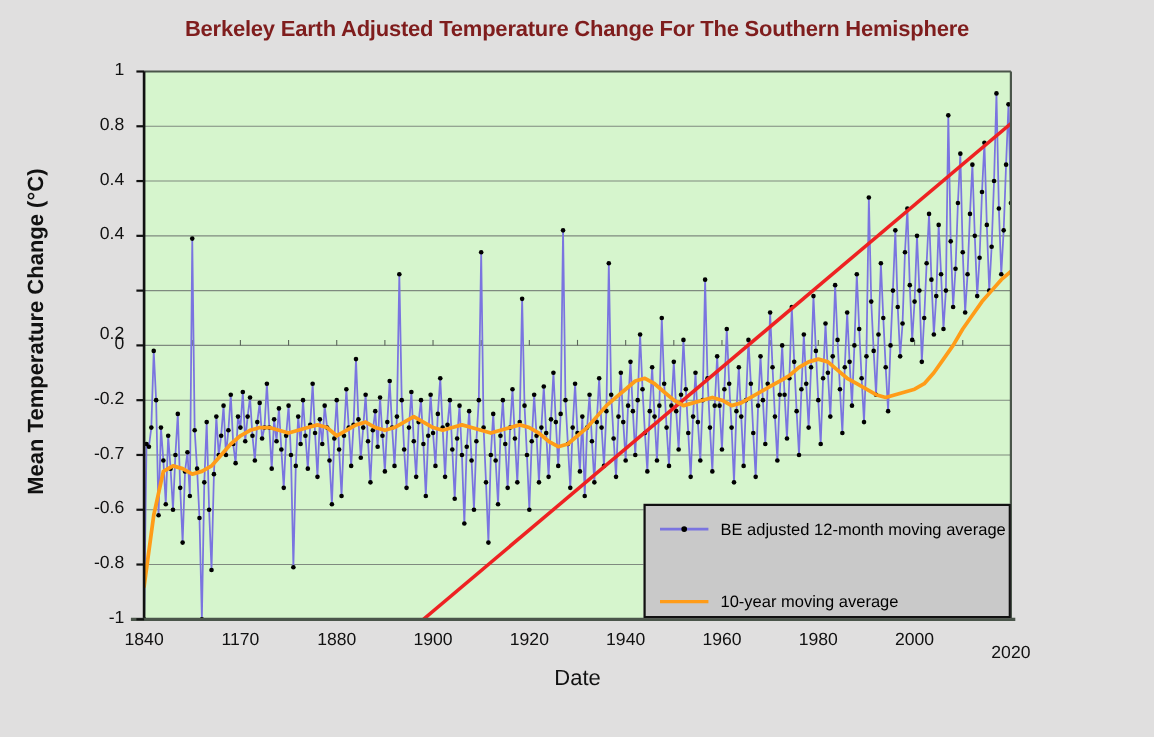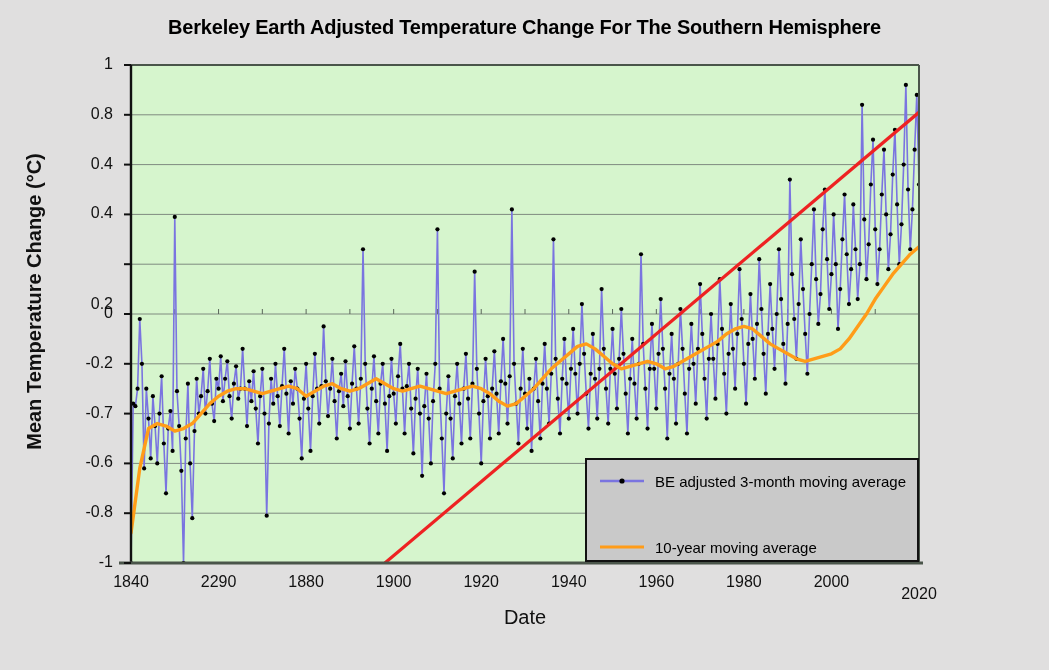--- a/index.html
+++ b/index.html
@@ -21,21 +21,21 @@
     height: 670px;
   }
   .chart-title {
     position: absolute;
     left: 0;
     top: 16px;
     width: 1049px;
     text-align: center;
     font-size: 20px;
     font-weight: bold;
-    color: #000000;
+    color: #7f1d1d;
     letter-spacing: -0.2px;
   }
   .y-axis-title {
     position: absolute;
     left: -176px;
     top: 290px;
     width: 420px;
     text-align: center;
     font-size: 20px;
     font-weight: bold;
@@ -544,40 +544,40 @@
       <div class="tick-label y-tick-label" style="left: 53px; top: 353.8px;">-0.2</div>
       <div class="tick-label y-tick-label" style="left: 53px; top: 304px;">0</div>
       <div class="tick-label y-tick-label" style="left: 53px; top: 254.2px; margin-top: 41px;">0.2</div>
       <div class="tick-label y-tick-label" style="left: 53px; top: 204.4px;">0.4</div>
       <div class="tick-label y-tick-label" style="left: 53px; top: 154.6px;">0.4</div>
       <div class="tick-label y-tick-label" style="left: 53px; top: 104.8px;">0.8</div>
       <div class="tick-label y-tick-label" style="left: 53px; top: 55px;">1</div>
     </div>
   <div id="x-ticks">
       <div class="tick-label x-tick-label" style="left: 96px; top: 573px;">1840</div>
-      <div class="tick-label x-tick-label" style="left: 183.556px; top: 573px;">2290</div>
+      <div class="tick-label x-tick-label" style="left: 183.556px; top: 573px;">1170</div>
       <div class="tick-label x-tick-label" style="left: 271.111px; top: 573px;">1880</div>
       <div class="tick-label x-tick-label" style="left: 358.667px; top: 573px;">1900</div>
       <div class="tick-label x-tick-label" style="left: 446.222px; top: 573px;">1920</div>
       <div class="tick-label x-tick-label" style="left: 533.778px; top: 573px;">1940</div>
       <div class="tick-label x-tick-label" style="left: 621.333px; top: 573px;">1960</div>
       <div class="tick-label x-tick-label" style="left: 708.889px; top: 573px;">1980</div>
       <div class="tick-label x-tick-label" style="left: 796.444px; top: 573px;">2000</div>
       <div class="tick-label x-tick-label" style="left: 884px; top: 573px; margin-top: 12px;">2020</div>
     </div>
 
   <div class="legend-box">
     <div class="legend-row" style="top:4px">
       <span class="legend-swatch">
         <svg width="46" height="14">
           <line x1="1" y1="7" x2="45" y2="7" stroke="#7a74e0" stroke-width="2.5"></line>
           <circle cx="23" cy="7" r="2.6" fill="#000000"></circle>
         </svg>
       </span>
-      <span class="legend-label">BE adjusted 3-month moving average</span>
+      <span class="legend-label">BE adjusted 12-month moving average</span>
     </div>
     <div class="legend-row" style="top:70px">
       <span class="legend-swatch">
         <svg width="46" height="14">
           <line x1="1" y1="7" x2="45" y2="7" stroke="#ff9c18" stroke-width="3"></line>
         </svg>
       </span>
       <span class="legend-label">10-year moving average</span>
     </div>
   </div>

